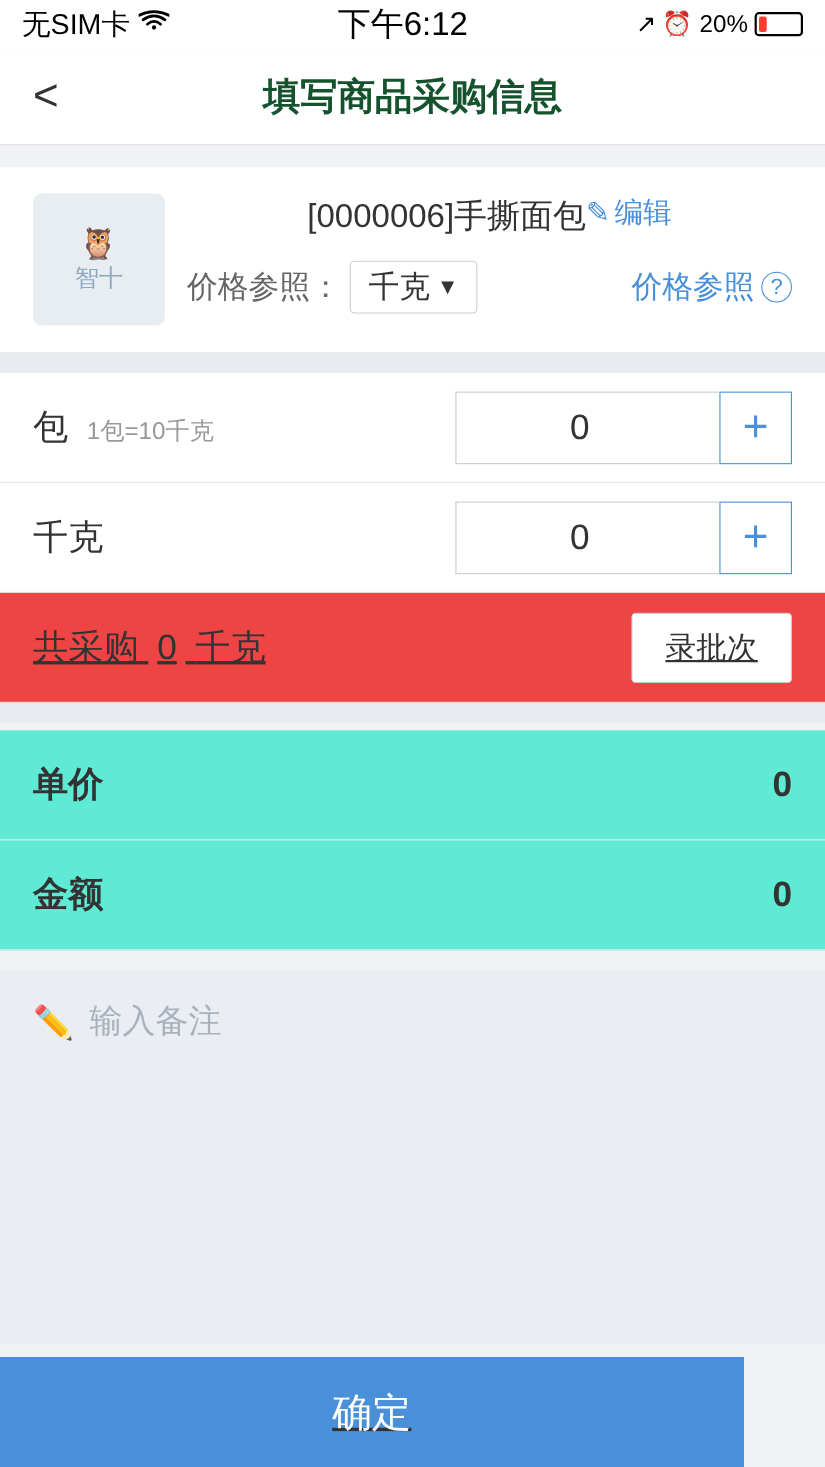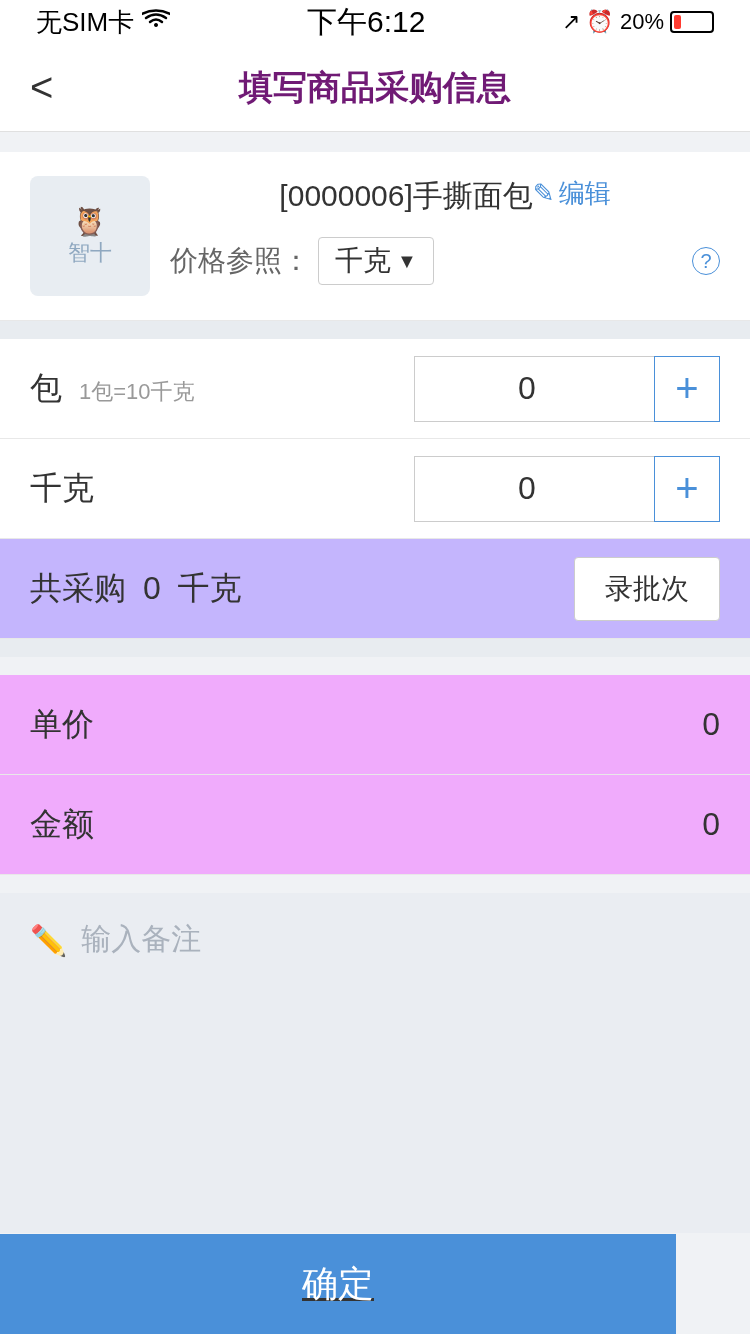--- a/index.html
+++ b/index.html
@@ -14,21 +14,21 @@
     }
 
     
     .status-bar {
       width: 750px;
       height: 44px;
       background: #fff;
       display: flex;
       align-items: center;
       justify-content: space-between;
-      padding: 0 36px;
+      padding: 0 20px;
       font-size: 28px;
       color: #000;
     }
     .status-left { display: flex; align-items: center; gap: 8px; font-size: 26px; }
     .status-center { font-size: 30px; font-weight: 500; }
     .status-right { display: flex; align-items: center; gap: 6px; font-size: 24px; }
     .battery-body {
       width: 44px;
       height: 22px;
       border: 2px solid #000;
@@ -60,21 +60,21 @@
       position: absolute;
       left: 20px;
       font-size: 40px;
       color: #333;
       cursor: pointer;
       padding: 10px;
     }
     .nav-title {
       font-size: 34px;
       font-weight: 600;
-      color: #701a75;
+      color: #14532d;
     }
 
     
     .product-card {
       background: #fff;
       margin-top: 20px;
       padding: 24px 30px;
       display: flex;
       align-items: flex-start;
       gap: 20px;
@@ -204,41 +204,43 @@
       font-weight: 300;
     }
 
     
     .total-row {
       display: flex;
       align-items: center;
       justify-content: space-between;
       padding: 0 30px;
       height: 100px;
-      background: #c4b5fd;
+      background: #ef4444;
       border-bottom: 1px solid #e8e8e8;
+      text-decoration: underline;
     }
     .total-text {
       font-size: 32px;
       color: #333;
     }
     .batch-btn {
       border: 1px solid #ccc;
       padding: 12px 30px;
       font-size: 28px;
       color: #333;
       background: #fff;
       border-radius: 4px;
       cursor: pointer;
     }
 
     
     .price-section {
-      background: #f0abfc;
-      margin-top: 18px;
+      background: #5eead4;
+      margin-top: 7px;
+      font-weight: bold;
     }
     .price-row {
       display: flex;
       align-items: center;
       justify-content: space-between;
       padding: 0 30px;
       height: 100px;
       border-bottom: 1px solid #e8e8e8;
     }
     .price-label {
@@ -344,20 +346,21 @@
     </div>
     <div class="product-unit-row">
       <div style="display:flex;align-items:center;gap:8px;">
         <span class="unit-label">价格参照：</span>
         <div class="unit-select">
           <span>千克</span>
           <span style="font-size:20px;">▼</span>
         </div>
       </div>
       <div class="price-ref">
+        <span>价格参照</span>
         <span style="border:1px solid #4a90d9;border-radius:50%;width:28px;height:28px;display:flex;align-items:center;justify-content:center;font-size:20px;">?</span>
       </div>
     </div>
   </div>
 </div>
 
 <div class="section-divider"></div>
 
 <div class="input-section">
 

